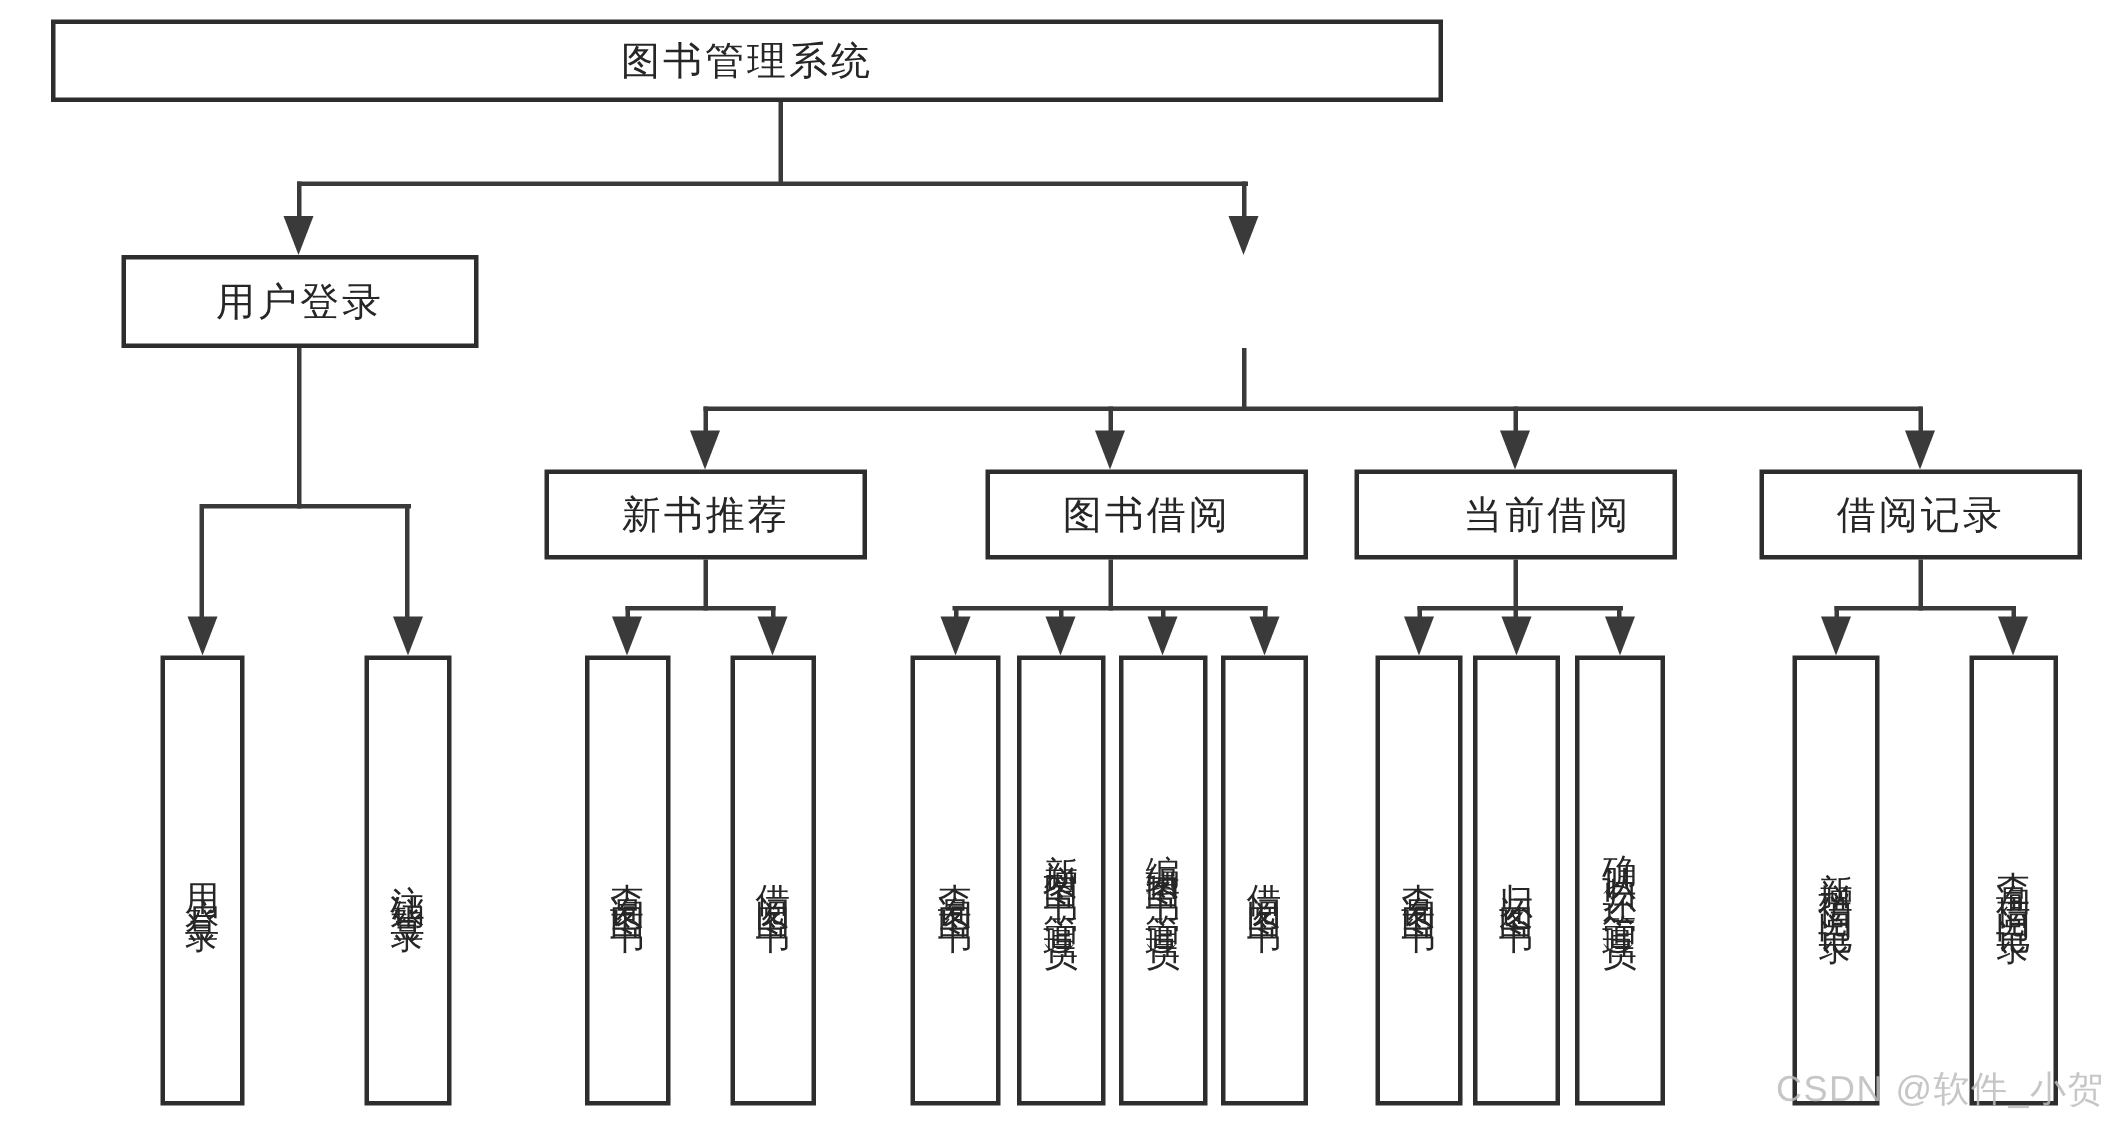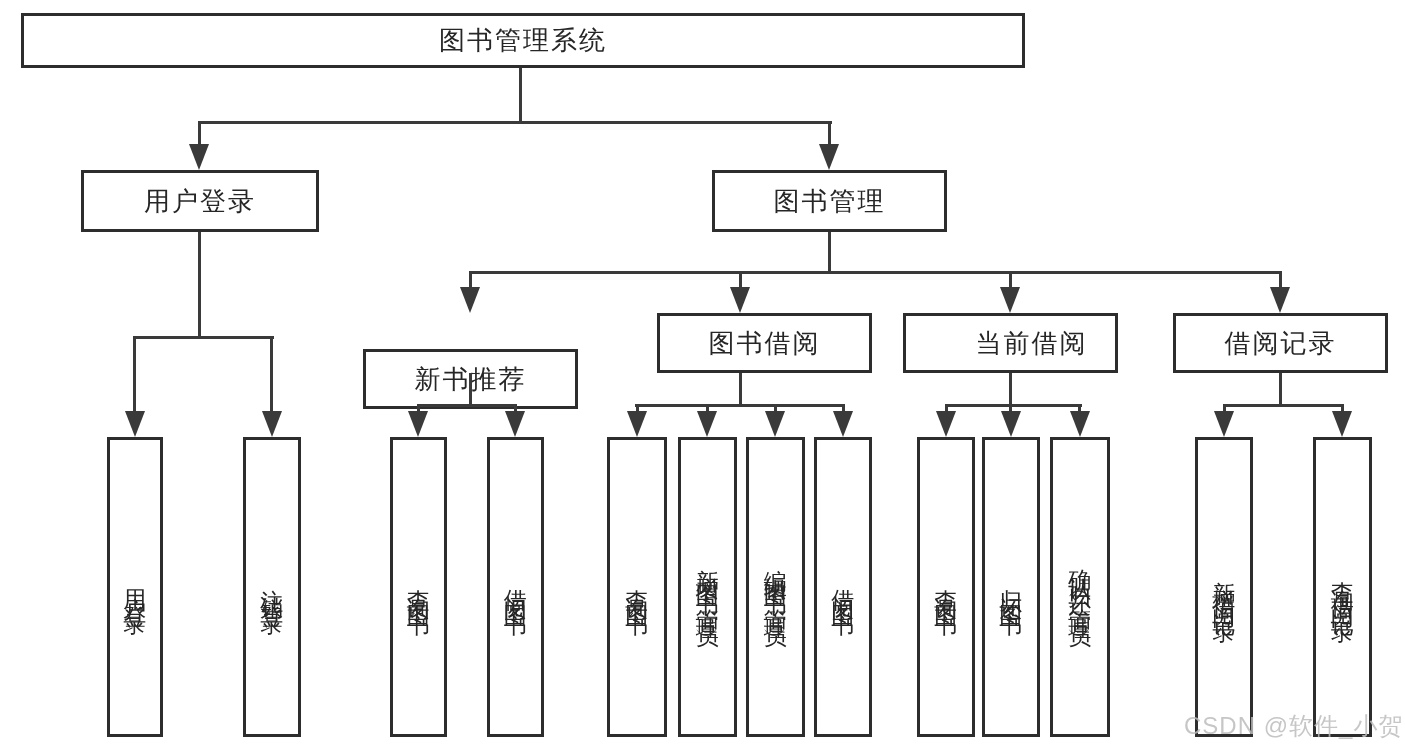--- a/index.html
+++ b/index.html
@@ -17,51 +17,50 @@
          border-top:26px solid #3a3a3a;}
 
   .watermark{position:absolute;left:1184px;top:710px;font-size:24px;color:#bdbdbd;
              opacity:.85;white-space:nowrap;z-index:10;letter-spacing:1px;}
 </style>
 </head>
 <body>
 
 <div id="canvas">
 
-  <div class="box box-h" style="left:21px;top:13px;width:1004px;height:55px;">图书管理系统</div>
+  <div class="box box-h" style="left:34px;top:13px;width:928px;height:55px;">图书管理系统</div>
 
   <div class="line" style="left:519px;top:68px;width:3px;height:54px;"></div>
   <div class="line" style="left:198px;top:121px;width:634px;height:3px;"></div>
   <div class="line" style="left:198px;top:121px;width:3px;height:25px;"></div>
   <div class="arrow" style="left:189px;top:144px;"></div>
   <div class="line" style="left:828px;top:121px;width:3px;height:25px;"></div>
   <div class="arrow" style="left:819px;top:144px;"></div>
 
   <div class="box box-h" style="left:81px;top:170px;width:238px;height:62px;">用户登录</div>
-  <div class="box box-h" style="left:712px;top:170px;width:235px;height:62px;">图书管理</div>
 
   <div class="line" style="left:198px;top:232px;width:3px;height:107px;"></div>
   <div class="line" style="left:134px;top:336px;width:140px;height:3px;"></div>
   <div class="line" style="left:133px;top:336px;width:3px;height:77px;"></div>
   <div class="arrow" style="left:125px;top:411px;"></div>
   <div class="line" style="left:270px;top:336px;width:3px;height:77px;"></div>
   <div class="arrow" style="left:262px;top:411px;"></div>
 
   <div class="line" style="left:828px;top:232px;width:3px;height:41px;"></div>
   <div class="line" style="left:469px;top:271px;width:812px;height:3px;"></div>
   <div class="line" style="left:469px;top:271px;width:3px;height:18px;"></div>
   <div class="arrow" style="left:460px;top:287px;"></div>
   <div class="line" style="left:739px;top:271px;width:3px;height:18px;"></div>
   <div class="arrow" style="left:730px;top:287px;"></div>
   <div class="line" style="left:1009px;top:271px;width:3px;height:18px;"></div>
   <div class="arrow" style="left:1000px;top:287px;"></div>
   <div class="line" style="left:1279px;top:271px;width:3px;height:18px;"></div>
   <div class="arrow" style="left:1270px;top:287px;"></div>
 
-  <div class="box box-h" style="left:363px;top:313px;width:215px;height:60px;margin-top:36px;">新书推荐</div>
+  <div class="box box-h" style="left:363px;top:313px;width:215px;height:60px;">新书推荐</div>
   <div class="box box-h" style="left:633px;top:313px;width:215px;height:60px;margin-left:24px;">图书借阅</div>
   <div class="box box-h" style="left:903px;top:313px;width:215px;height:60px;padding-left:42px;">当前借阅</div>
   <div class="box box-h" style="left:1173px;top:313px;width:215px;height:60px;">借阅记录</div>
 
   <div class="line" style="left:469px;top:373px;width:3px;height:34px;"></div>
   <div class="line" style="left:417px;top:404px;width:100px;height:3px;"></div>
   <div class="line" style="left:417px;top:404px;width:3px;height:9px;"></div>
   <div class="arrow" style="left:408px;top:411px;"></div>
   <div class="line" style="left:514px;top:404px;width:3px;height:9px;"></div>
   <div class="arrow" style="left:505px;top:411px;"></div>

